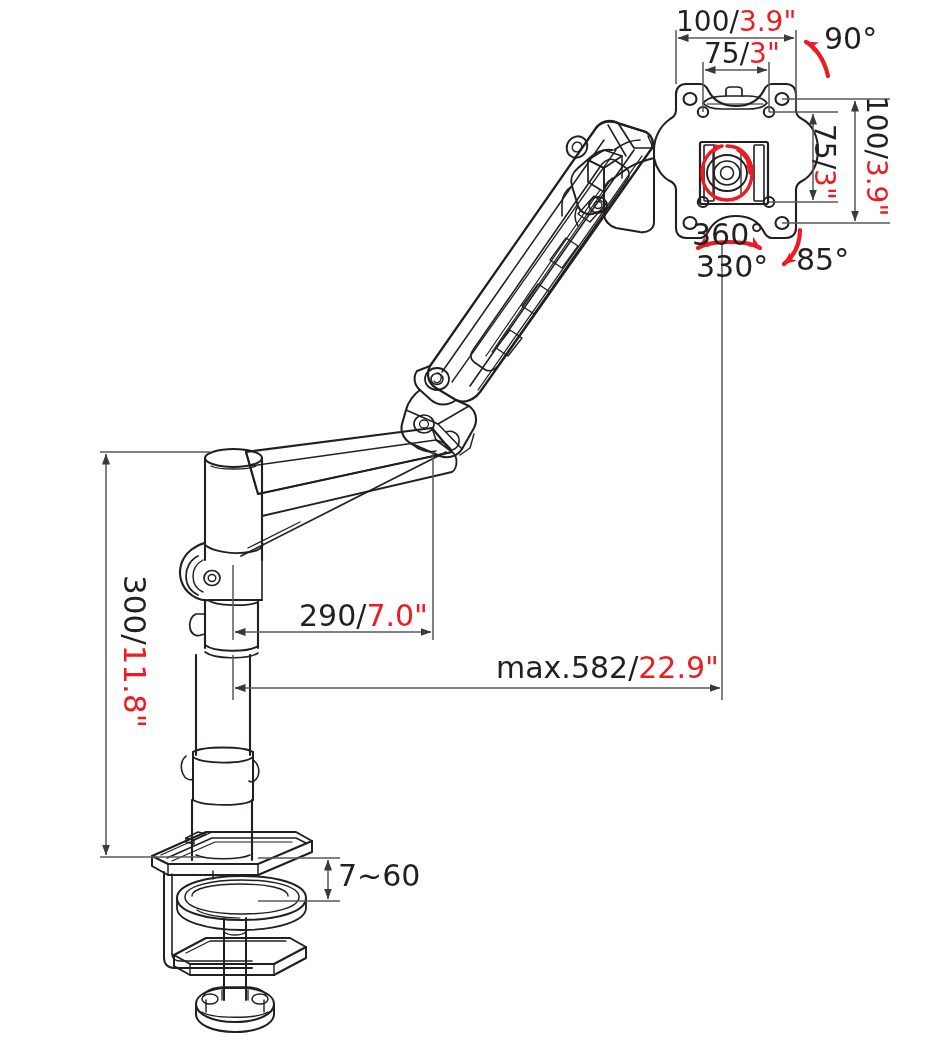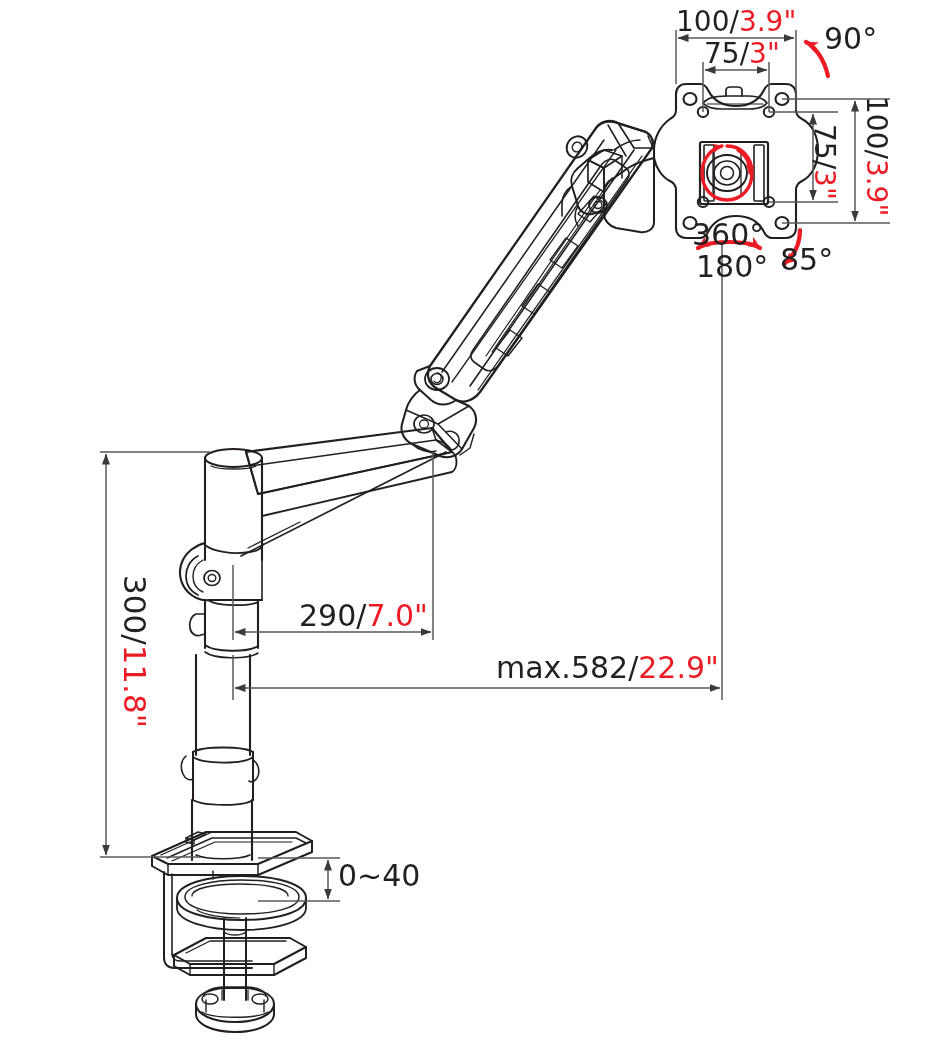--- a/index.html
+++ b/index.html
@@ -342,34 +342,34 @@
 <div class="lbl rot90" style="left:890px;top:96px;font-size:28px;transform:rotate(90deg);">
   <span class="dark">100/</span><span class="red">3.9"</span>
 </div>
 
 <div class="lbl rot90" style="left:838px;top:124px;font-size:28px;transform:rotate(90deg);">
   <span class="dark">75/</span><span class="red">3"</span>
 </div>
 
 <div class="lbl dark" style="left:824px;top:24px;font-size:30px;">90°</div>
 
-<div class="lbl dark" style="left:780px;top:245px;font-size:30px;">85°</div>
+<div class="lbl dark" style="left:796px;top:245px;font-size:30px;">85°</div>
 
 <div class="lbl dark" style="left:692px;top:192px;font-size:30px;margin-top:28px;">360°</div>
 
-<div class="lbl dark" style="left:696px;top:252px;font-size:30px;">180°</div>
+<div class="lbl dark" style="left:696px;top:252px;font-size:30px;">330°</div>
 
 <div class="lbl rot90" style="left:150px;top:575px;font-size:31px;transform:rotate(90deg);">
   <span class="dark">300/</span><span class="red">11.8"</span>
 </div>
 
 <div class="lbl" style="left:299px;top:601px;font-size:30px;">
   <span class="dark">290/</span><span class="red">7.0"</span>
 </div>
 
 <div class="lbl" style="left:496px;top:653px;font-size:30px;">
   <span class="dark">max.582/</span><span class="red">22.9"</span>
 </div>
 
-<div class="lbl dark" style="left:338px;top:861px;font-size:30px;">0~40</div>
+<div class="lbl dark" style="left:338px;top:861px;font-size:30px;">7~60</div>
 
 
 </div>
 
 </body></html>

